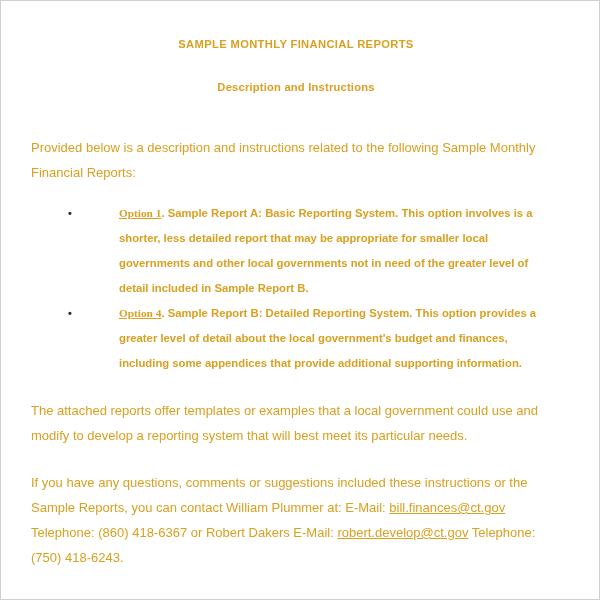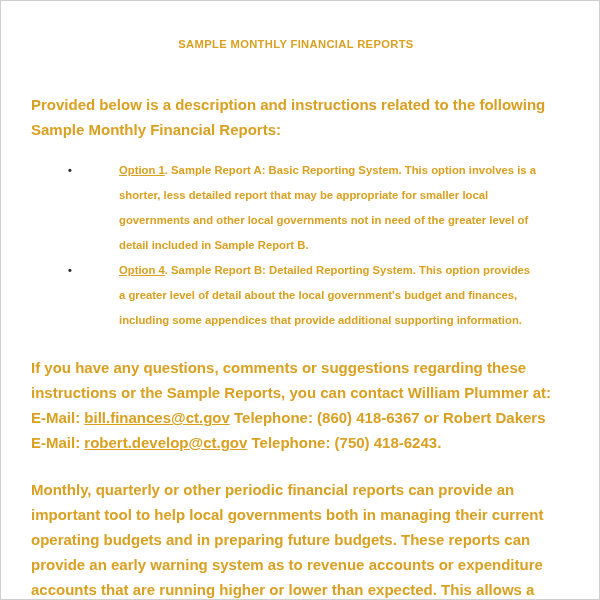--- a/index.html
+++ b/index.html
@@ -48,22 +48,22 @@
     letter-spacing: 0.2px;
     text-align: center;
     margin: 0;
     padding-top: 27px;
     line-height: 16px;
   }
 
   
   .para {
     color: #D9A021;
-    font-weight: bold;
-    font-size: 15px;
+    font-weight: normal;
+    font-size: 13px;
     line-height: 25px;
     margin: 0;
     text-align: left;
   }
   .para-intro   { padding-top: 40px; }
   .para-attached{ padding-top: 22px; }
   .para-contact { padding-top: 22px; }
   .para-final   { padding-top: 22px; }
 
   .section-heading {
@@ -92,46 +92,48 @@
     padding-right: 22px;
   }
   .bullet-marker {
     position: absolute;
     left: 37px;
     top: 0;
     color: #2b2b2b;
     font-size: 11px;
     line-height: 25px;
   }
-  .u { text-decoration: underline; }
+  .u { text-decoration: underline; font-family: Liberation Serif, serif; }
   .link {
     color: #D9A021;
     text-decoration: underline;
   }
 </style>
 </head>
 <body>
 
 <div class="page">
   <div class="doc-body">
 
     <h1 class="title-main">SAMPLE MONTHLY FINANCIAL REPORTS</h1>
 
+    <h2 class="title-sub">Description and Instructions</h2>
 
     <p class="para para-intro">Provided below is a description and instructions related to the following Sample Monthly Financial Reports:</p>
 
     <ul class="bullets">
       <li class="bullet-item">
         <span class="bullet-marker">•</span><span class="u">Option 1</span><span>. Sample Report A: Basic Reporting System.  This option involves is a shorter, less detailed report that may be appropriate for smaller local governments and other local governments not in need of the greater level of detail included in Sample Report B.</span>
       </li>
       <li class="bullet-item">
         <span class="bullet-marker">•</span><span class="u">Option 4</span><span>. Sample Report B: Detailed Reporting System.  This option provides a greater level of detail about the local government's budget and finances, including some appendices that provide additional supporting information.</span>
       </li>
     </ul>
 
+    <p class="para para-attached">The attached reports offer templates or examples that a local government could use and modify to develop a reporting system that will best meet its particular needs.</p>
 
-    <p class="para para-contact"><span>If you have any questions, comments or suggestions regarding these instructions or the Sample Reports, you can contact William Plummer at: E-Mail: </span><a class="link" href="#">bill.finances@ct.gov</a><span> Telephone: (860) 418-6367 or Robert Dakers E-Mail: </span><a class="link" href="#">robert.develop@ct.gov</a><span> Telephone: (750) 418-6243.</span></p>
+    <p class="para para-contact"><span>If you have any questions, comments or suggestions included these instructions or the Sample Reports, you can contact William Plummer at: E-Mail: </span><a class="link" href="#">bill.finances@ct.gov</a><span> Telephone: (860) 418-6367 or Robert Dakers E-Mail: </span><a class="link" href="#">robert.develop@ct.gov</a><span> Telephone: (750) 418-6243.</span></p>
 
 
     <p class="para para-final">Monthly, quarterly or other periodic financial reports can provide an important tool to help local governments both in managing their current operating budgets and in preparing future budgets.  These reports can provide an early warning system as to revenue accounts or expenditure accounts that are running higher or lower than expected.  This allows a local</p>
 
   </div>
 </div>
 
 </body></html>

